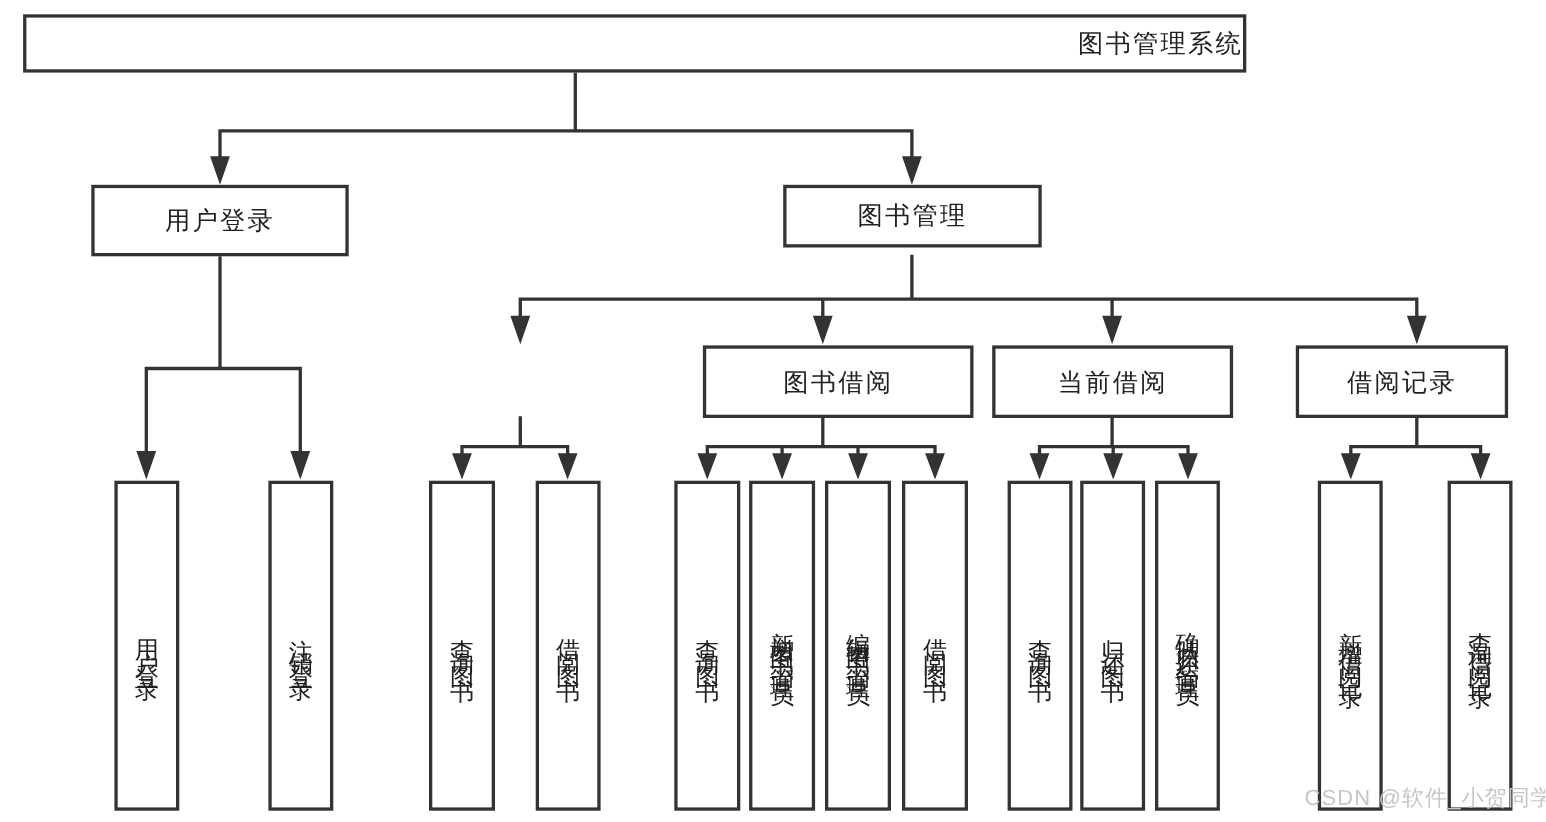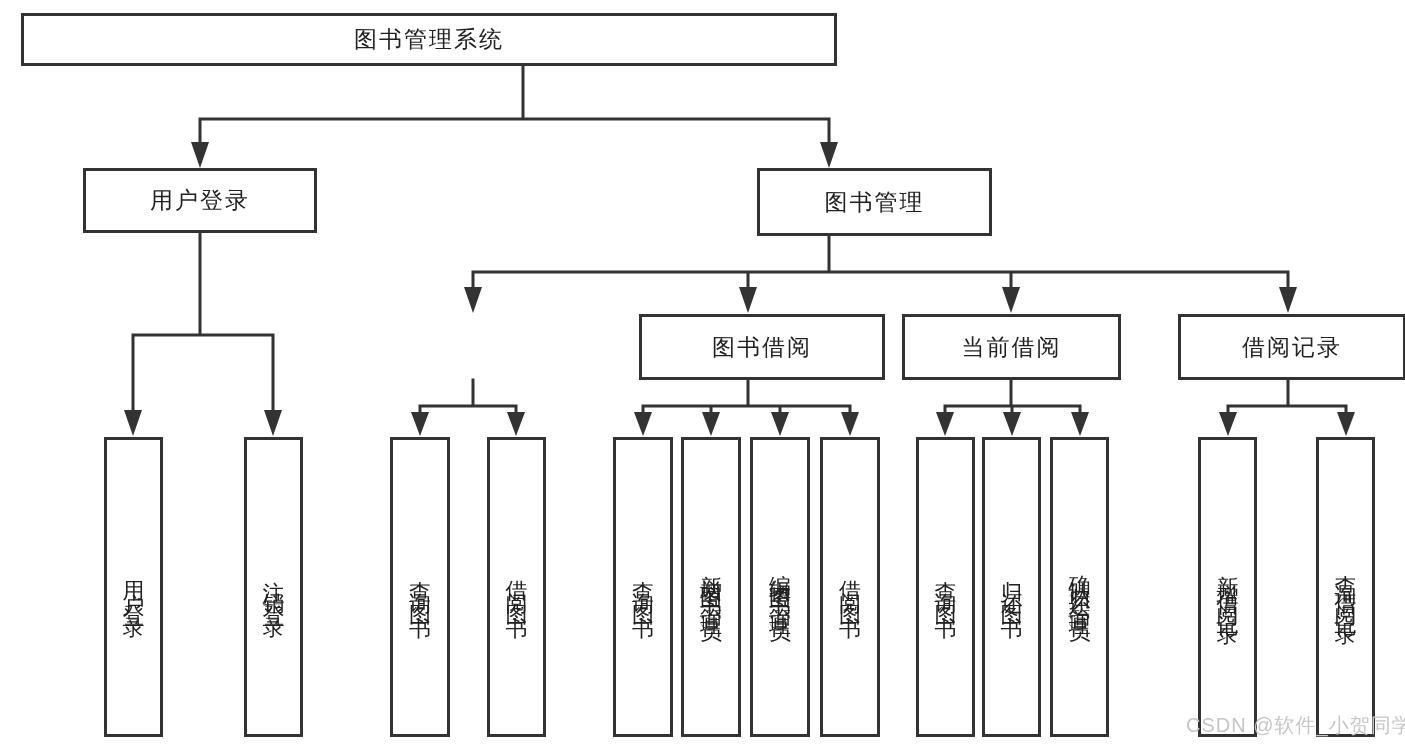--- a/index.html
+++ b/index.html
@@ -63,38 +63,38 @@
         M124 410 H142 L133 436 Z   M264 410 H282 L273 436 Z
         M411 412 H429 L420 436 Z   M507 412 H525 L516 436 Z
         M634 412 H652 L643 436 Z   M702 412 H720 L711 436 Z
         M771 412 H789 L780 436 Z   M841 412 H859 L850 436 Z
         M936 412 H954 L945 436 Z   M1003 412 H1021 L1012 436 Z
         M1071 412 H1089 L1080 436 Z
         M1219 412 H1237 L1228 436 Z M1337 412 H1355 L1346 436 Z"></path>
     </g>
   </svg>
 
-  <div class="node" style="left:21px;top:13px;width:816px;height:53px;">
+  <div class="node" style="left:21px;top:13px;width:1112px;height:53px;justify-content:flex-end;">
     <span>图书管理系统</span>
   </div>
 
   <div class="node" style="left:83px;top:168px;width:234px;height:65px;">
     <span>用户登录</span>
   </div>
-  <div class="node" style="left:712px;top:168px;width:235px;height:68px;margin-left:45px;">
+  <div class="node" style="left:712px;top:168px;width:235px;height:57px;">
     <span>图书管理</span>
   </div>
 
   <div class="node" style="left:639px;top:314px;width:246px;height:66px;">
     <span>图书借阅</span>
   </div>
   <div class="node" style="left:902px;top:314px;width:219px;height:66px;">
     <span>当前借阅</span>
   </div>
-  <div class="node" style="left:1178px;top:314px;width:228px;height:66px;">
+  <div class="node" style="left:1178px;top:314px;width:193px;height:66px;">
     <span>借阅记录</span>
   </div>
 
   <div class="leaf" style="left:104px;width:59px;">
     <span>用户登录</span>
   </div>
   <div class="leaf" style="left:244px;width:59px;">
     <span>注销登录</span>
   </div>
   <div class="leaf" style="left:390px;width:60px;">

